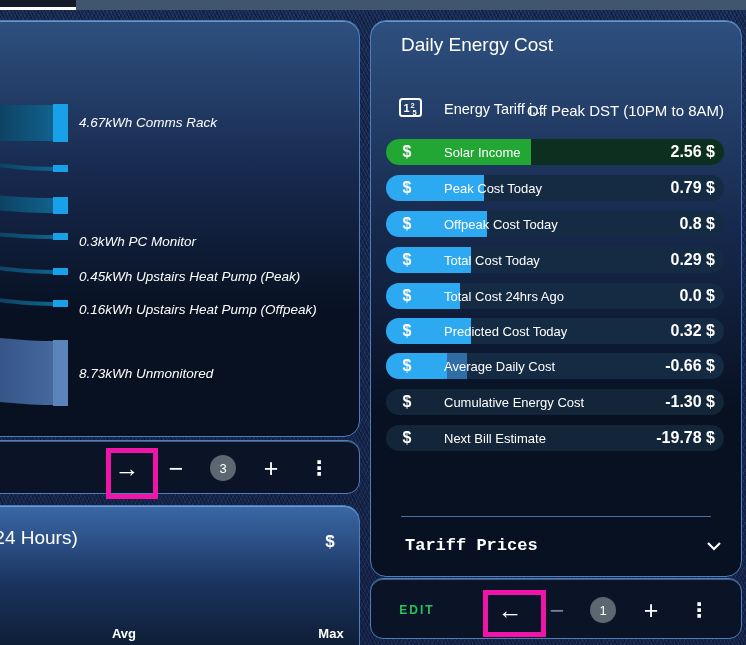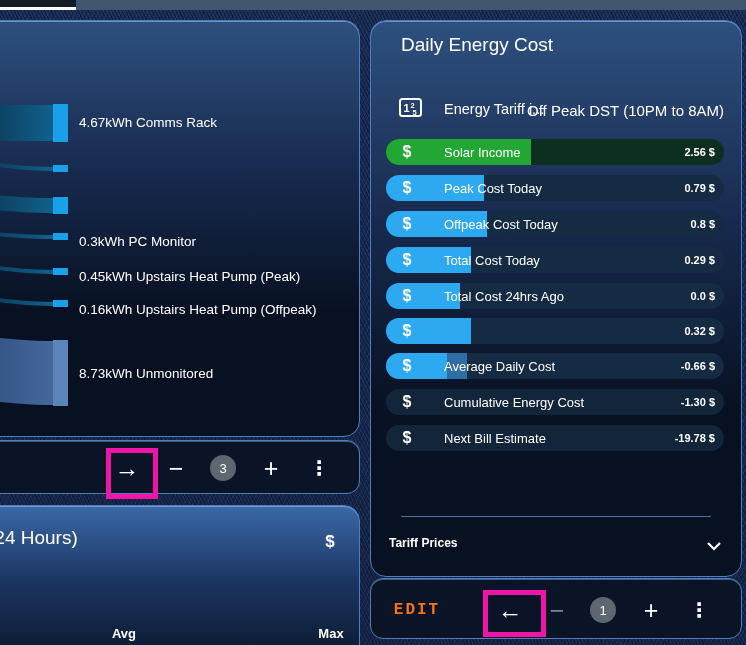--- a/index.html
+++ b/index.html
@@ -15,33 +15,33 @@
   .tabstrip{position:absolute;left:0;top:0;width:746px;height:10px;background:#40566e;}
   .active-tab{position:absolute;left:0;top:0;width:76px;height:10px;background:#131c26;}
   .tab-underline{position:absolute;left:0;bottom:0;width:76px;height:3px;background:#fff;}
   
   .card{position:absolute;background:#081122;border:1px solid #4d7dbd;border-radius:16px;
     box-shadow:inset 0 1px 0 rgba(160,200,245,.55);}
   .hdr-grad{background-image:linear-gradient(180deg,#2e507f 0%,#16284c 38%,#081122 70%);}
   .hdr-grad-bright{background-image:linear-gradient(180deg,#3a68a6 0%,#1b3460 45%,#0a1628 95%);}
   
   .card.left-main{left:-42px;top:20px;width:400px;height:415px;}
-  .sankey-label{position:absolute;left:120px;font-size:13.5px;color:#fff;
+  .sankey-label{position:absolute;left:120px;font-style:italic;font-size:13.5px;color:#fff;
     white-space:nowrap;transform:translateY(-50%);}
   
   .card.nav{border-radius:13px;box-shadow:inset 0 1px 0 rgba(140,180,230,.45);}
   .card.left-nav{left:-42px;top:440px;width:400px;height:52px;background:#0a1426;}
   .card.right-nav{left:370px;top:578px;width:370px;height:59px;background:#0a1426;}
   .navicon{position:absolute;transform:translate(-50%,-50%);color:#fff;font-size:25px;line-height:1;
     cursor:pointer;user-select:none;}
   .navicon.muted{color:#76849a;}
   .badge{position:absolute;transform:translate(-50%,-50%);width:26px;height:26px;border-radius:50%;
     background:#5d6771;color:#fff;font-size:13px;display:flex;align-items:center;justify-content:center;}
-  .edit-btn{position:absolute;transform:translate(-50%,-50%);color:#f97316;font-size:16px;
-    letter-spacing:2px;font-weight:600;cursor:pointer;font-family:Liberation Mono, monospace;}
+  .edit-btn{position:absolute;transform:translate(-50%,-50%);color:#22c55e;font-size:12px;
+    letter-spacing:2px;font-weight:600;cursor:pointer;}
   .dots{font-size:20px;font-weight:700;letter-spacing:0;}
   
   .hl-box{position:absolute;border:5px solid #ee15a8;background:transparent;z-index:50;}
   
   .card.left-chart{left:-42px;top:505px;width:400px;height:170px;}
   .chart-title{position:absolute;left:29px;top:21px;font-size:19px;color:#fff;white-space:nowrap;}
   .chart-dollar{position:absolute;left:371px;top:26px;transform:translateX(-50%);font-size:17px;font-weight:700;}
   .col-hdr{position:absolute;transform:translateX(-50%);top:120px;font-size:13px;font-weight:700;color:#fff;}
   
   .card.right-main{left:370px;top:20px;width:370px;height:555px;}
@@ -49,26 +49,26 @@
   .tariff-row-icon{position:absolute;left:28px;top:77px;}
   .tariff-label{position:absolute;left:73px;top:80px;font-size:14.5px;color:#fff;text-align:right;}
   .tariff-value{position:absolute;right:17px;top:80px;width:220px;text-align:right;
     font-size:15px;font-weight:500;line-height:20px;color:#fff;}
   .cost-row{position:absolute;left:15px;width:338px;height:26px;border-radius:13px;overflow:hidden;
     cursor:pointer;}
   .cost-row .fill,.cost-row .fill2{position:absolute;top:0;bottom:0;left:0;}
   .row-icon{position:absolute;left:12px;top:50%;transform:translateY(-50%);width:18px;text-align:center;
     font-size:16px;font-weight:700;color:#fff;z-index:2;}
   .row-label{position:absolute;left:58px;top:50%;transform:translateY(-50%);font-size:13px;color:#fff;z-index:2;white-space:nowrap;}
-  .row-value{position:absolute;right:9px;top:50%;transform:translateY(-50%);font-size:11px;font-weight:600;color:#fff;z-index:2;}
+  .row-value{position:absolute;right:9px;top:50%;transform:translateY(-50%);font-size:16px;font-weight:600;color:#fff;z-index:2;}
   .lastreset-row{position:absolute;left:15px;top:450px;width:338px;height:40px;}
   .lastreset-row .row-label{left:58px;}
   .cal-icon{position:absolute;left:12px;top:50%;transform:translateY(-50%);}
   .divider{position:absolute;left:30px;top:495px;width:310px;height:1px;background:#4b6f9f;}
-  .tariff-prices{position:absolute;left:18px;top:515px;font-size:12px;font-weight:700;color:#fff;}
+  .tariff-prices{position:absolute;left:34px;top:515px;font-size:17px;font-weight:700;color:#fff;font-family:Liberation Mono, monospace;}
   .chev{position:absolute;left:335px;top:516px;cursor:pointer;}
 </style>
 </head>
 <body>
 
 <div id="screen">
 
   <div class="tabstrip">
     <div class="active-tab">
       <div class="tab-underline"></div>
@@ -172,20 +172,21 @@
       <span class="fill" style="width: 22%; background: rgb(45, 169, 242);"></span>
         <span class="fill2"></span>
       <span class="row-icon">$</span>
       <span class="row-label">Total Cost 24hrs Ago</span>
       <span class="row-value">0.0 $</span>
     </div>
     <div class="cost-row" style="top: 297px; background: rgb(21, 42, 67);">
       <span class="fill" style="width: 25%; background: rgb(45, 169, 242);"></span>
         <span class="fill2"></span>
       <span class="row-icon">$</span>
+      <span class="row-label">Predicted Cost Today</span>
       <span class="row-value">0.32 $</span>
     </div>
     <div class="cost-row" style="top: 332px; background: rgb(21, 42, 67);">
       <span class="fill" style="width: 18%; background: rgb(45, 169, 242);"></span>
         <span class="fill2" style="left: 18%; width: 6%; background: rgb(47, 109, 164);"></span>
       <span class="row-icon">$</span>
       <span class="row-label">Average Daily Cost</span>
       <span class="row-value">-0.66 $</span>
     </div>
     <div class="cost-row" style="top: 368px; background: rgb(19, 37, 57);">

